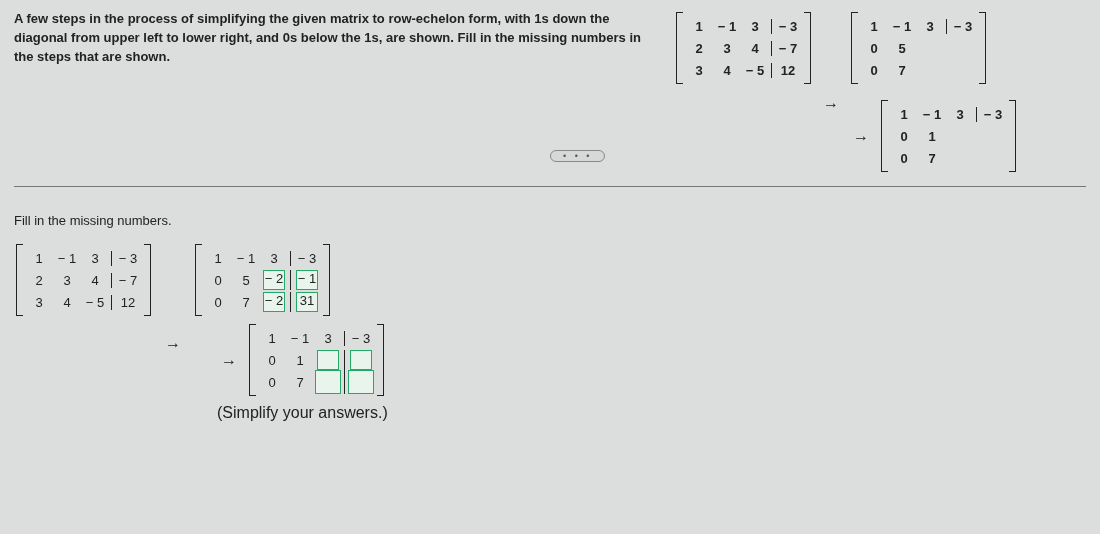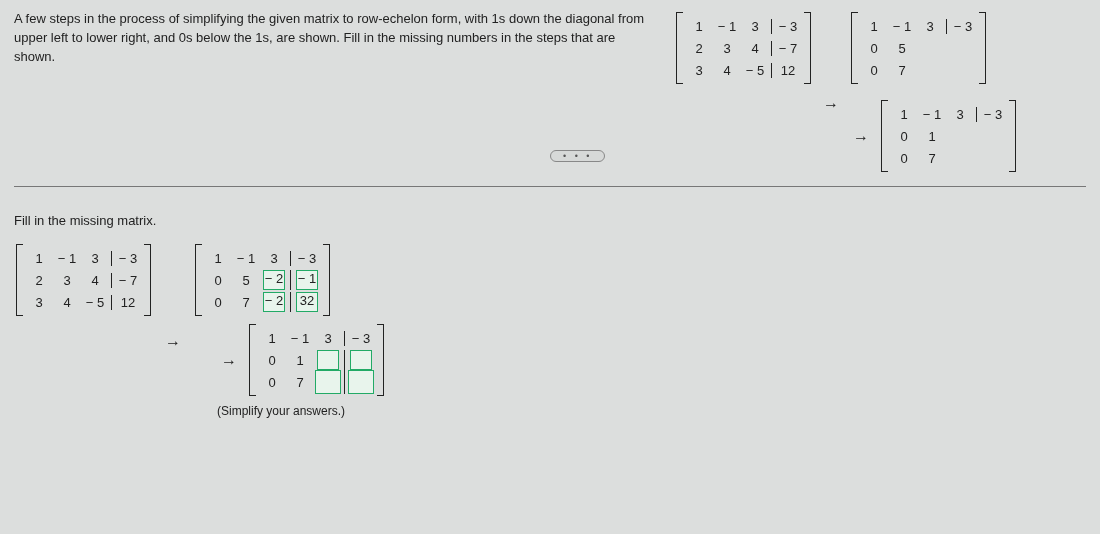--- a/index.html
+++ b/index.html
@@ -10,20 +10,21 @@
     font-size: 13px;
     width: 1100px;
     height: 534px;
     overflow: hidden;
     position: relative;
   }
   .top-row {
     display: flex;
     padding: 10px 14px 0 14px;
     gap: 20px;
+    font-weight: bold;
   }
   .prompt {
     flex: 1;
     line-height: 1.45;
     max-width: 640px;
   }
   .matrices-top {
     display: flex;
     align-items: flex-start;
     gap: 6px;
@@ -119,21 +120,21 @@
     align-items: flex-start;
     gap: 8px;
   }
   .work-col2 {
     display: flex;
     flex-direction: column;
     align-items: flex-start;
     gap: 4px;
   }
   .simplify {
-    font-size: 12px;
+    font-size: 16px;
     margin-top: 2px;
   }
   .indent {
     margin-left: 24px;
   }
   .row-with-arrow {
     display: flex;
     align-items: center;
     gap: 6px;
   }
@@ -229,21 +230,21 @@
     </div>
 
   </div>
 </div>
 
 <div class="ellip">• • •</div>
 
 <hr class="sep">
 
 <div class="fill-section">
-  <div class="fill-title">Fill in the missing matrix.</div>
+  <div class="fill-title">Fill in the missing numbers.</div>
 
   <div class="work-row">
 
     <div class="matrix">
       <div class="br l"></div>
       <div class="mbody">
         <div class="mrow">
             <span class="cell">1</span>
             <span class="cell">− 1</span>
             <span class="cell">3</span>
@@ -288,21 +289,21 @@
                 <span class="inputcell">− 1</span>
               </span>
             </div>
           <div class="mrow">
               <span class="cell">0</span>
               <span class="cell">7</span>
               <span class="cell">
                 <span class="inputcell">− 2</span>
               </span>
               <span class="cell aug">
-                <span class="inputcell">32</span>
+                <span class="inputcell">31</span>
               </span>
             </div>
         </div>
         <div class="br r"></div>
       </div>
 
       <div class="row-with-arrow indent">
         <span class="arrow">→</span>
         <div class="matrix">
           <div class="br l"></div>

